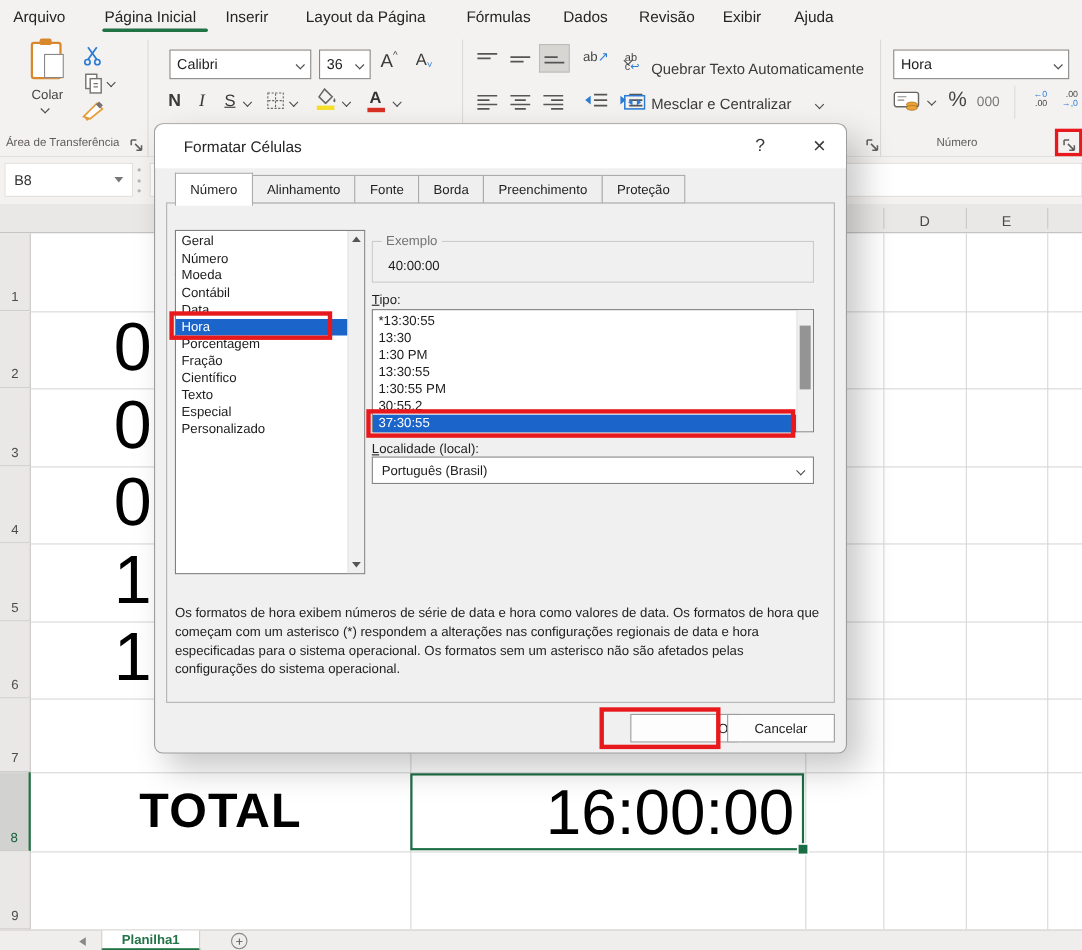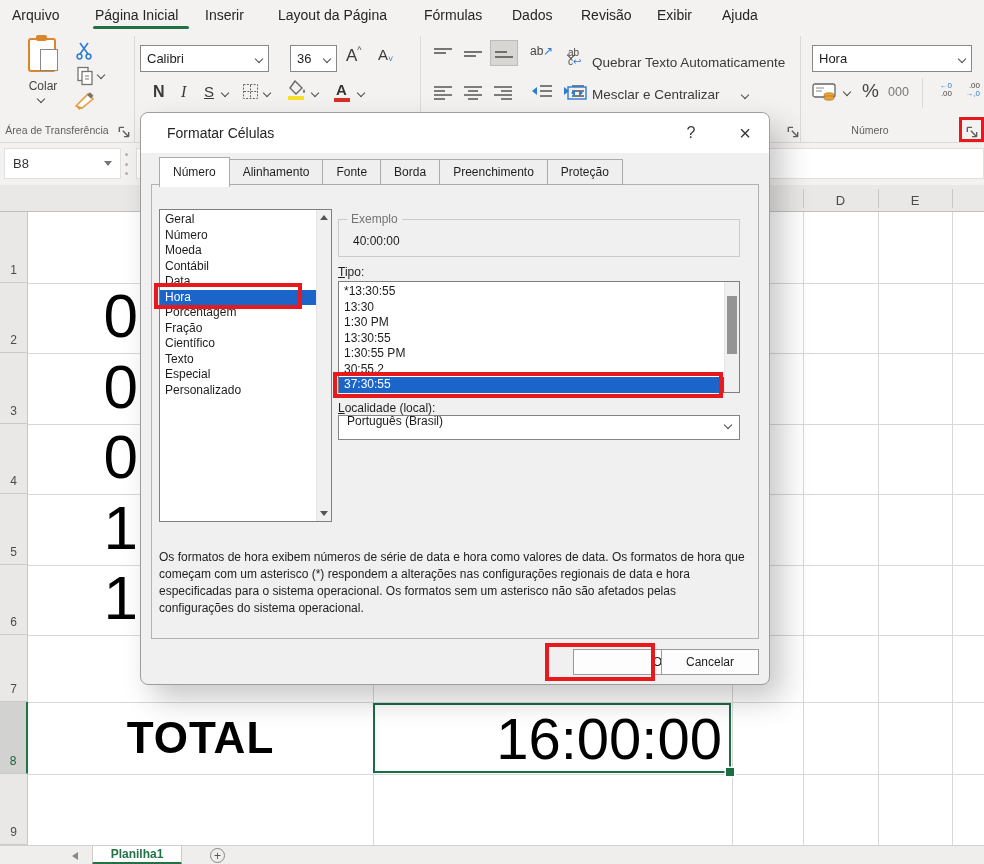--- a/index.html
+++ b/index.html
@@ -70,21 +70,21 @@
   .lb-item.sel { background:#1b64c9; color:#fff; }
   .vscroll { position:absolute; right:0; top:0; bottom:0; width:15px; background:#f0f0f0; border-left:1px solid #e4e4e4; }
   .tri-up { width:0; height:0; border-left:4px solid transparent; border-right:4px solid transparent; border-bottom:5px solid #555; }
   .tri-dn { width:0; height:0; border-left:4px solid transparent; border-right:4px solid transparent; border-top:5px solid #555; }
   .scroll-arrow { position:absolute; left:0; width:14px; height:15px; display:flex; align-items:center; justify-content:center; }
   #tipo-thumb { position:absolute; left:2px; top:14px; width:10px; height:58px; background:#949494; }
   #example-box { left:197px; top:106px; width:402px; height:38px; border:1px solid #cbcbcb; }
   #example-legend { position:absolute; left:8px; top:-8px; background:#f0f0f0; padding:0 4px; font-size:12px; color:#737373; }
   #example-value { position:absolute; left:14px; top:14px; font-size:12px; color:#1c1c1c; }
   #tipo-list { left:197px; top:168px; width:402px; height:112px; background:#fff; border:1px solid #7f7f7f; padding-top:2px; }
-  #locale-combo { left:197px; top:302px; width:402px; height:25px; background:#fff; border:1px solid #848484; display:flex; align-items:flex-end; font-size:12px; color:#1c1c1c; padding:11px 8px; }
+  #locale-combo { left:197px; top:302px; width:402px; height:25px; background:#fff; border:1px solid #848484; display:flex; align-items:center; font-size:12px; color:#1c1c1c; padding:0 8px; }
   #dlg-desc { left:18px; top:436px; width:592px; font-size:12px; line-height:17px; color:#222; }
   .dlg-btn { position:absolute; top:536px; width:98px; height:26px; background:#fdfdfd; border:1px solid #9b9b9b; font-size:12px; color:#1c1c1c; }
   .red-box { position:absolute; border:4px solid #e8191d; z-index:30; pointer-events:none; }
   .red-box-thin { position:absolute; border:3px solid #e8191d; z-index:30; pointer-events:none; }
 </style>
 </head>
 <body>
 
 <div id="app">
 
@@ -132,21 +132,21 @@
       <path d="M2 14 L8 16 L5 18 Z" fill="#e49c3c"></path>
       <rect x="14" y="1" width="5" height="4" fill="#767472" transform="rotate(45 16 3)"></rect>
     </svg>
     <div class="group-label" style="left:0px; width:114px;">Área de Transferência</div>
     <svg class="launcher" style="left:117px; top:95px;" viewBox="0 0 12 12">
       <path d="M2 2 h4 M2 2 v4" stroke="#605e5c" stroke-width="1.2" fill="none"></path>
       <path d="M5 5 l5 5 M10 10 v-4 M10 10 h-4" stroke="#605e5c" stroke-width="1.2" fill="none"></path>
     </svg>
     <div class="group-divider" style="left:134px;"></div>
 
-    <div class="combo" style="left:140px; top:15px; width:129px; height:27px;">
+    <div class="combo" style="left:154px; top:15px; width:129px; height:27px;">
       <span>Calibri</span>
         <i class="chev"></i>
     </div>
     <div class="combo" style="left:290px; top:15px; width:47px; height:27px;">
       <span>36</span>
         <i class="chev"></i>
     </div>
     <div class="ribbon-txtbtn" style="left:346px; top:16px; font-size:17px;">
       <span>A</span>
         <span style="font-size:9px; position:relative; top:-6px; color:#444;">^</span>

